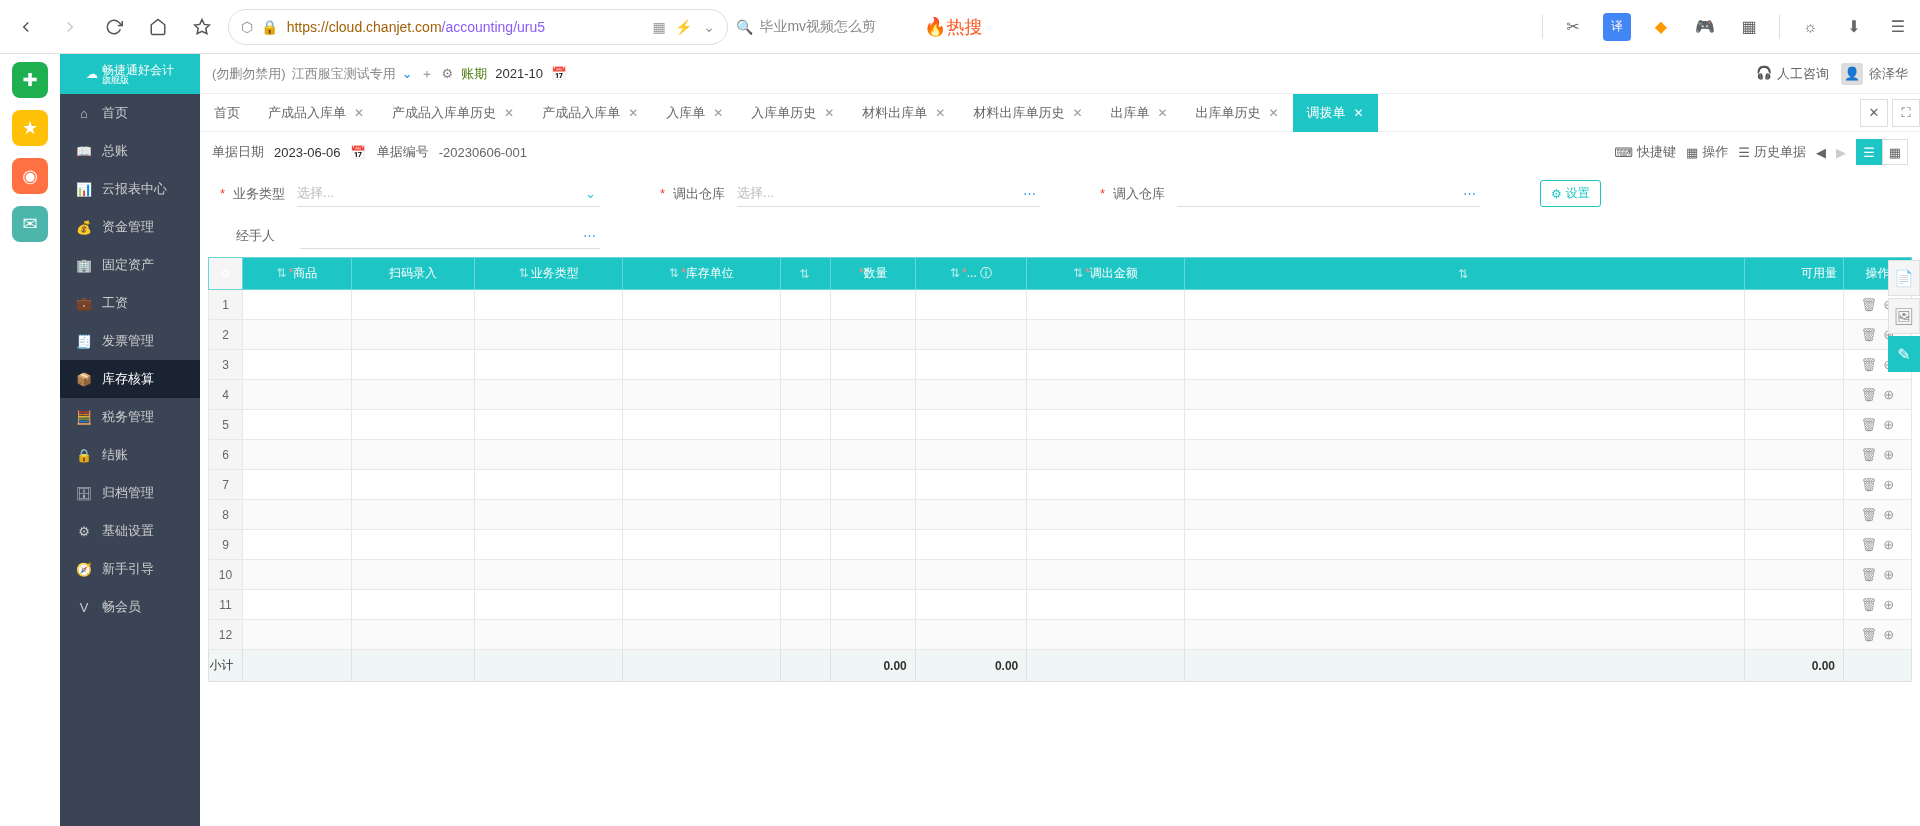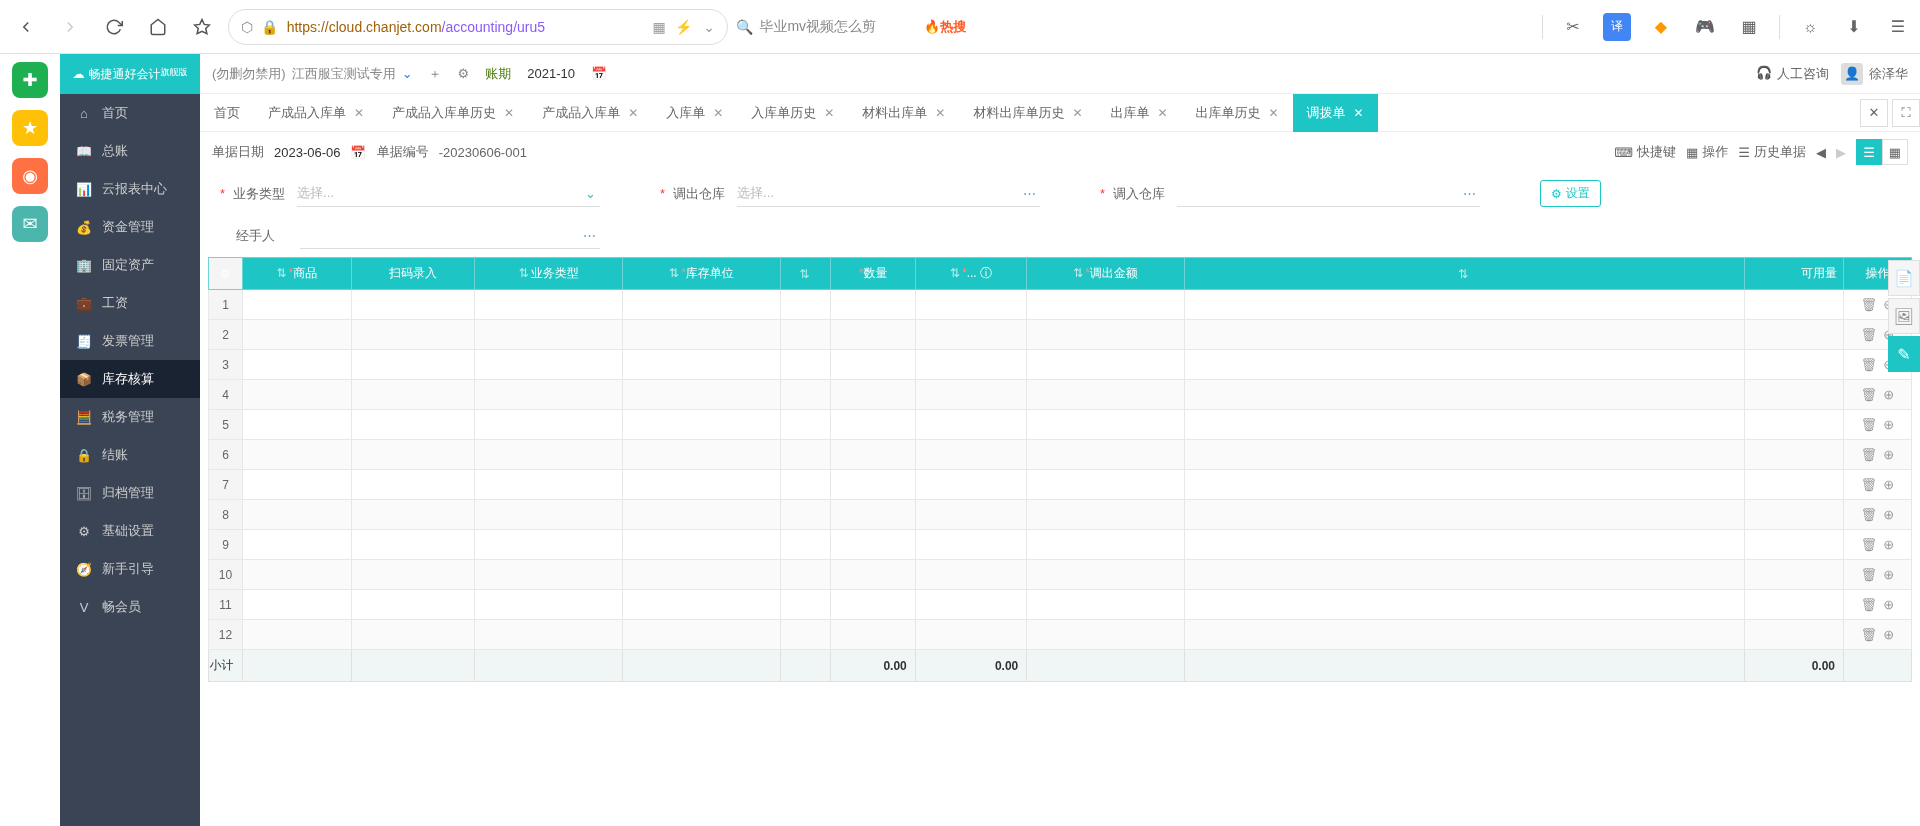--- a/index.html
+++ b/index.html
@@ -4,40 +4,40 @@
 <style>
 *{margin:0;padding:0;box-sizing:border-box;font-family:"Microsoft YaHei",Arial,sans-serif}
 body{background:#fff;overflow:hidden}
 .browser-bar{height:54px;display:flex;align-items:center;padding:0 8px;gap:8px;border-bottom:1px solid #e0e0e0}
 .browser-bar .icon-btn{width:36px;height:36px;display:flex;align-items:center;justify-content:center;cursor:pointer;color:#555;border-radius:4px}
 .addr-bar{flex:0 0 500px;height:36px;border:1px solid #ddd;border-radius:18px;display:flex;align-items:center;padding:0 12px;gap:8px;font-size:14px;color:#888}
 .addr-bar .lock{color:#1eb050}
 .addr-bar .url-green{color:#a16207}
 .addr-bar .url-gray{color:#8b5cf6}
 .search-box{flex:0 0 180px;display:flex;align-items:center;gap:6px;color:#888;font-size:14px}
-.hot-search{color:#ff5722;font-weight:bold;font-size:13px}
+.hot-search{color:#ff5722;font-weight:normal;font-size:18px}
 .tool-icons{display:flex;align-items:center;gap:16px;margin-left:auto}
 .tool-icons .ti{width:28px;height:28px;display:flex;align-items:center;justify-content:center;cursor:pointer;color:#666;border-radius:4px}
 .divider{width:1px;height:24px;background:#ddd}
 
 .left-rail{position:fixed;left:0;top:54px;bottom:0;width:60px;background:#fff;display:flex;flex-direction:column;align-items:center;padding-top:8px;gap:12px}
 .left-rail .rail-icon{width:36px;height:36px;border-radius:8px;display:flex;align-items:center;justify-content:center;font-size:18px;cursor:pointer}
 .rail-green{background:#1eb050;color:#fff}
 .rail-yellow{background:#ffc107;color:#fff}
 .rail-orange{background:#ff7043;color:#fff}
 .rail-mint{background:#4db6ac;color:#fff}
 
 .sidebar{position:fixed;left:60px;top:54px;bottom:0;width:140px;background:#3a4455;color:#ccc;font-size:13px}
 .sidebar .logo{height:40px;background:#1ec5c5;color:#fff;display:flex;align-items:center;justify-content:center;font-size:12px;gap:4px}
 .sidebar .menu-item{height:38px;display:flex;align-items:center;padding-left:16px;gap:10px;cursor:pointer}
 .sidebar .menu-item.active{background:#1a2332;color:#fff}
 .sidebar .menu-item .mi-icon{width:16px;display:inline-flex;justify-content:center}
 
 .main{position:fixed;left:200px;top:54px;right:0;bottom:0;background:#fff;display:flex;flex-direction:column}
-.top-toolbar{height:40px;display:flex;align-items:center;padding:0 12px;gap:16px;font-size:13px;color:#666;border-bottom:1px solid #eee}
+.top-toolbar{height:40px;display:flex;align-items:center;padding:0 12px;gap:8px;font-size:13px;color:#666;border-bottom:1px solid #eee}
 .org-select{color:#888;display:flex;align-items:center;gap:6px}
 .period-label{color:#4d7c0f}
 .period-value{color:#333}
 .top-right{margin-left:auto;display:flex;align-items:center;gap:12px}
 .user-info{display:flex;align-items:center;gap:6px}
 
 .tabs-row{height:38px;display:flex;align-items:center;border-bottom:1px solid #eee;font-size:13px;position:relative}
 .tab{padding:0 14px;height:38px;display:flex;align-items:center;gap:4px;cursor:pointer;color:#666}
 .tab .tab-close{color:#999;font-size:12px;margin-left:4px}
 .tab.active{background:#1ec5c5;color:#fff}
@@ -143,21 +143,21 @@
 <div class="left-rail">
   <div class="rail-icon rail-green">✚</div>
   <div class="rail-icon rail-yellow">★</div>
   <div class="rail-icon rail-orange">◉</div>
   <div class="rail-icon rail-mint">✉</div>
 </div>
 
 <div class="sidebar">
   <div class="logo">
     <span>☁</span>
-    <span style="display:flex;flex-direction:row;line-height:1">
+    <span style="display:flex;flex-direction:column;line-height:1">
       <span>畅捷通好会计</span>
       <span style="font-size:9px">旗舰版</span>
     </span>
   </div>
   <div id="sidebar-menu">
       <div class="menu-item">
         <span class="mi-icon">⌂</span>
         <span>首页</span>
       </div>
       <div class="menu-item">

